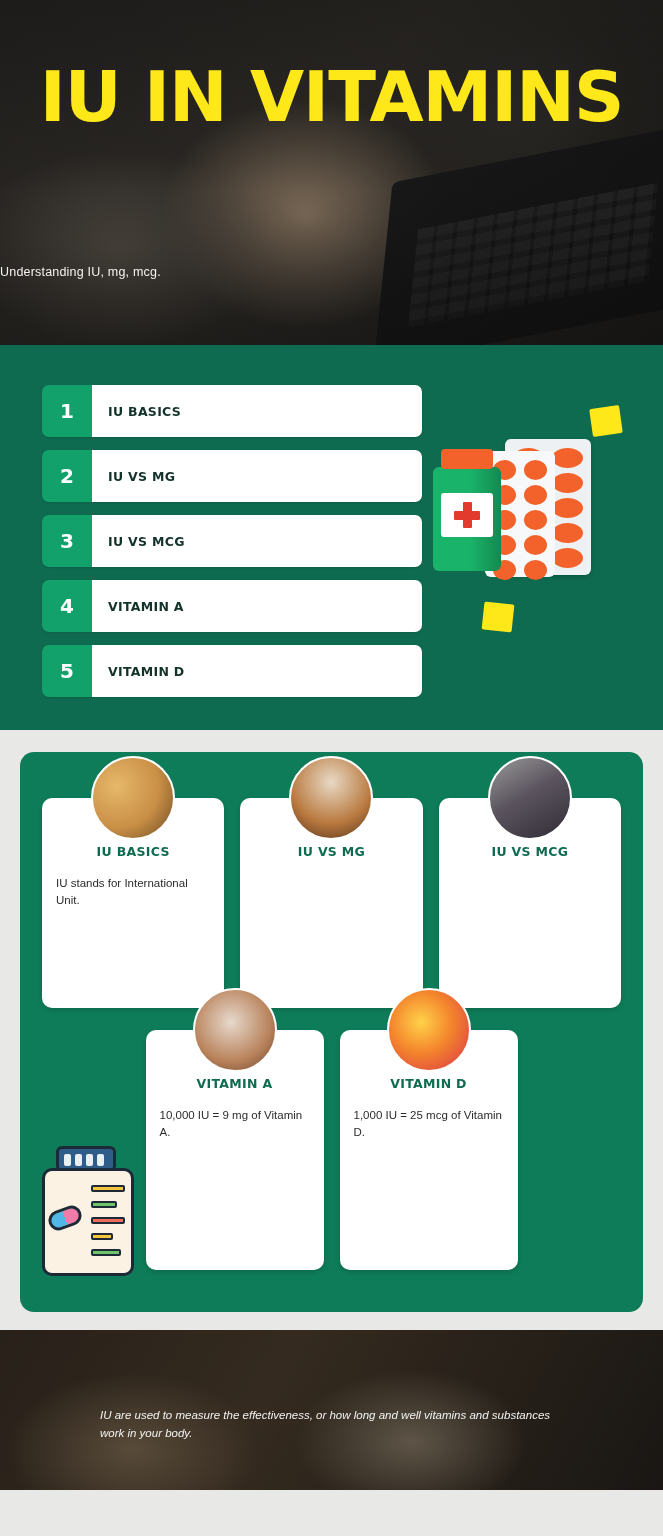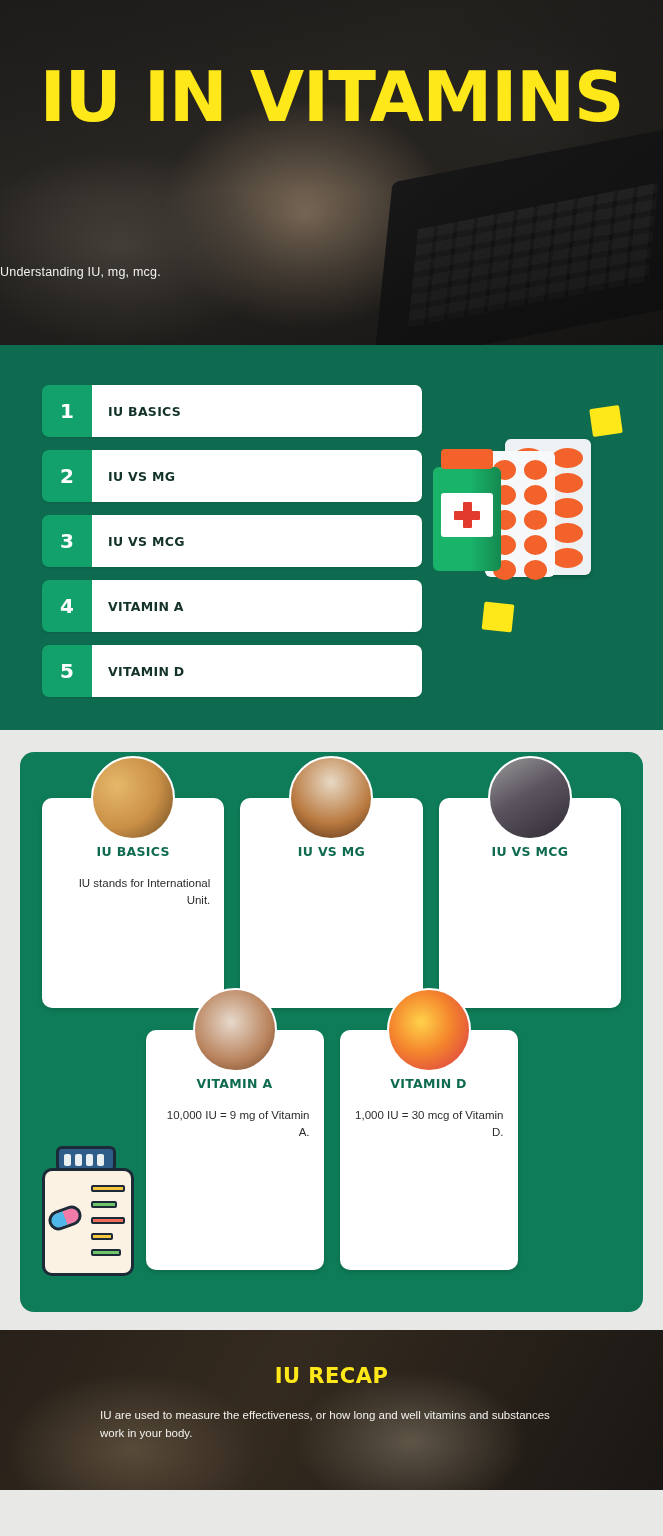--- a/index.html
+++ b/index.html
@@ -195,21 +195,21 @@
   .card-title {
     text-align: center;
     color: #0e6b4f;
     font-size: 12.5px;
     font-weight: 700;
     letter-spacing: .3px;
     font-family: "DejaVu Sans", sans-serif;
     margin-bottom: 16px;
   }
   .card-text {
-    text-align: right;
+    text-align: left;
     color: #2c2c2c;
     font-size: 11.5px;
     line-height: 1.5;
   }
 
   
   .ph-1 { background: radial-gradient(circle at 30% 35%, #e6b86a, #c98f46 55%, #6b4a22 100%); }
   .ph-2 { background: radial-gradient(circle at 50% 30%, #e8d9c4, #b9793f 60%, #56331a 100%); }
   .ph-3 { background: linear-gradient(150deg, #9a9a9a 0%, #5c5560 45%, #2f2b33 100%); }
   .ph-4 { background: radial-gradient(circle at 45% 40%, #e7d9cc, #b9835c 60%, #6a4228 100%); }
@@ -272,20 +272,21 @@
     font-size: 21px;
     font-weight: 800;
     letter-spacing: .5px;
     font-family: "DejaVu Sans", sans-serif;
   }
   .footer-text {
     position: absolute; top: 76px; left: 100px; right: 100px;
     color: #f3f2ef;
     font-size: 11.5px;
     line-height: 1.6;
+    font-style: italic;
   }
 </style>
 </head>
 <body>
 
 <div class="page">
 
   <section class="hero">
     <div class="hero-photo"></div>
     <div class="hero-laptop"></div>
@@ -391,21 +392,21 @@
       <div class="row-bot">
         <div class="card small">
           <div class="card-photo ph-4"></div>
           <div class="card-title">VITAMIN A</div>
           <div class="card-text">10,000 IU = 9 mg of Vitamin A.</div>
         </div>
 
         <div class="card small">
           <div class="card-photo ph-5"></div>
           <div class="card-title">VITAMIN D</div>
-          <div class="card-text">1,000 IU = 30 mcg of Vitamin D.</div>
+          <div class="card-text">1,000 IU = 25 mcg of Vitamin D.</div>
         </div>
       </div>
 
       <div class="art-kit">
         <div class="kit-cap">
           <span class="ridge" style="left:5px;"></span>
           <span class="ridge" style="left:16px;"></span>
           <span class="ridge" style="left:27px;"></span>
           <span class="ridge" style="left:38px;"></span>
         </div>
@@ -418,17 +419,16 @@
         </div>
         <div class="pill-cap"></div>
       </div>
 
     </div>
   </section>
 
   <section class="footer">
     <div class="footer-photo"></div>
     <div class="footer-shade"></div>
-    <h2 class="footer-title">IU RECAP</h2>
     <p class="footer-text">IU are used to measure the effectiveness, or how long and well vitamins and substances work in your body.</p>
   </section>
 
 </div>
 
 </body></html>

